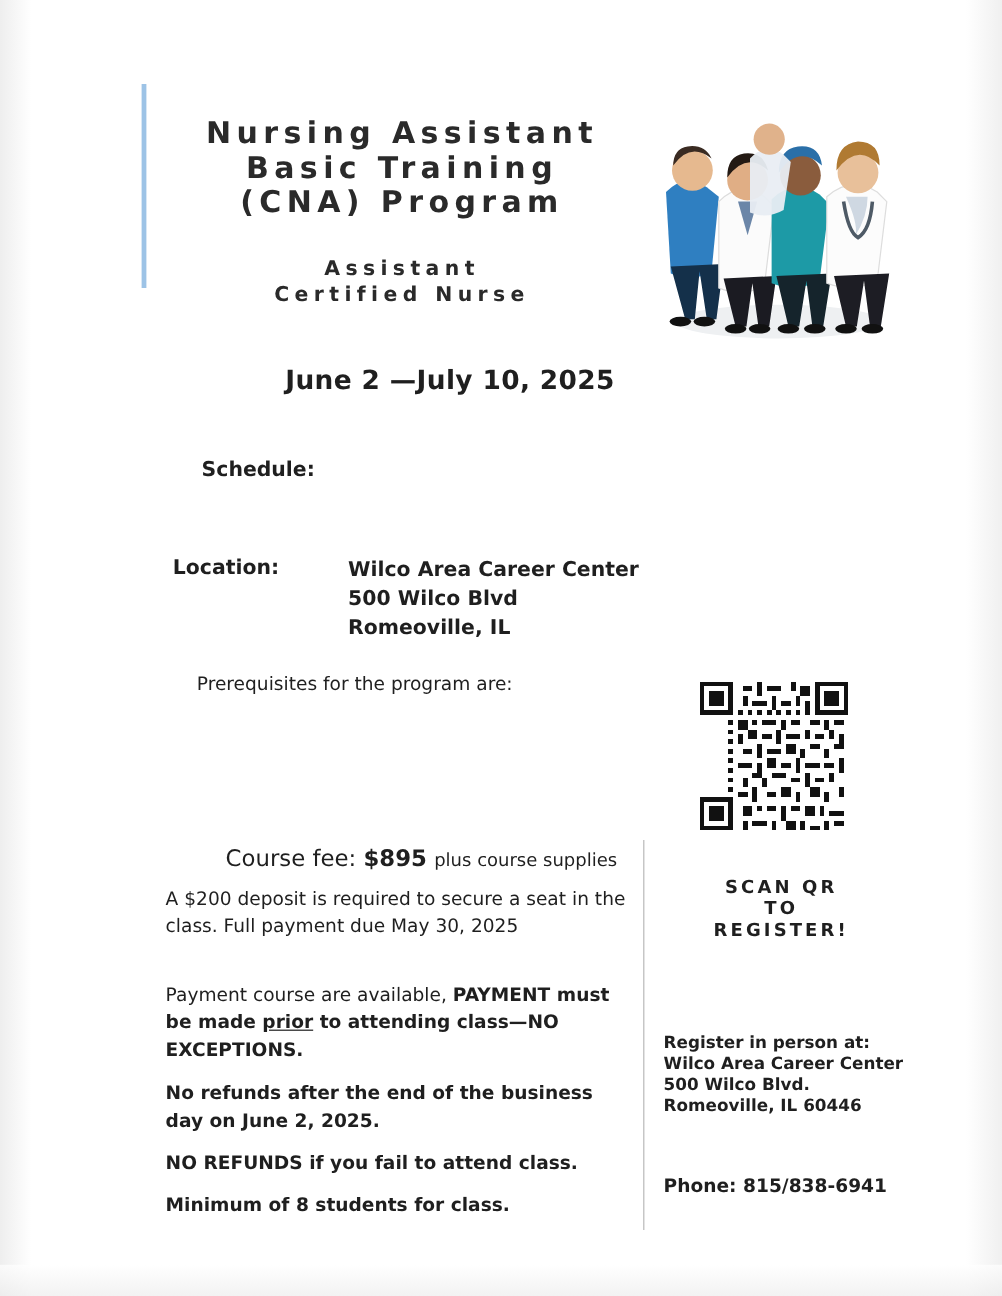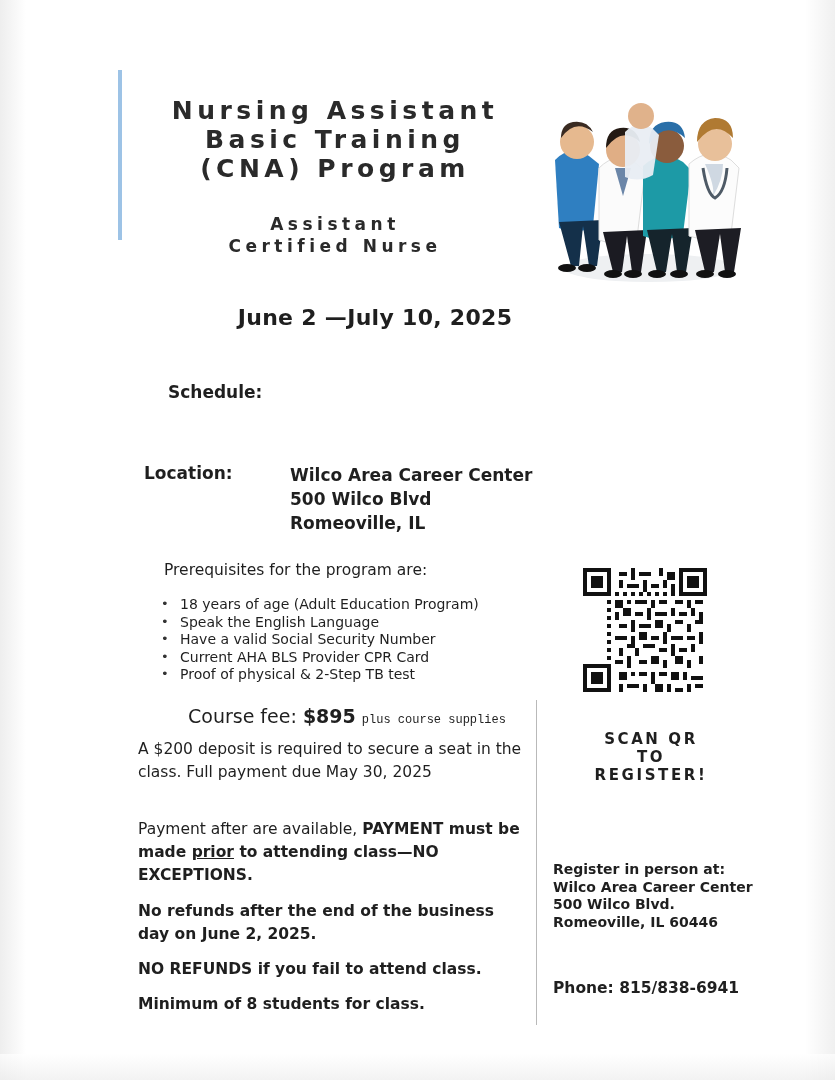--- a/index.html
+++ b/index.html
@@ -168,21 +168,21 @@
     background: #b9b9b9;
   }
 
   .course-fee {
     position: absolute;
     left: 188px; top: 705px;
     font-size: 19px;
     color: #1f1f1f;
   }
   .course-fee .amount { font-weight: bold; font-size: 19px; }
-  .course-fee .supplies { font-size: 12px; font-family: Liberation Mono, monospace; }
+  .course-fee .supplies { font-size: 15px; }
 
   .para {
     position: absolute;
     left: 138px;
     width: 390px;
     font-size: 15.5px;
     line-height: 23px;
     color: #1f1f1f;
   }
   .p-deposit { top: 738px; }
@@ -311,40 +311,33 @@
   <div class="label schedule-label">Schedule:</div>
 
   <div class="label location-label">Location:</div>
   <div class="location-value">
     <div>Wilco Area Career Center</div>
     <div>500 Wilco Blvd</div>
     <div>Romeoville, IL</div>
   </div>
 
   <div class="prereq-heading">Prerequisites for the program are:</div>
-  <ul class="prereq-list">
-    <li>18 years of age (Adult Education Program)</li>
-    <li>Speak the English Language</li>
-    <li>Have a valid Social Security Number</li>
-    <li>Current AHA BLS Provider CPR Card</li>
-    <li>Proof of physical &amp; 2-Step TB test</li>
-  </ul>
 
   <div class="divider"></div>
 
   <div class="course-fee">
     <span>Course fee:</span>
     <span class="amount">$895</span>
     <span class="supplies">plus course supplies</span>
   </div>
 
   <div class="para p-deposit">A $200 deposit is required to secure a seat in the class.  Full payment due May 30, 2025</div>
 
   <div class="para p-plans">
-    <span class="reg">Payment after are available, </span><span>PAYMENT must be made </span><u>prior</u><span> to attending class—NO EXCEPTIONS.</span>
+    <span class="reg">Payment course are available, </span><span>PAYMENT must be made </span><u>prior</u><span> to attending class—NO EXCEPTIONS.</span>
   </div>
 
   <div class="para p-norefund-date">No refunds after the end of the business day on June 2, 2025.</div>
   <div class="para p-norefund">NO REFUNDS if you fail to attend class.</div>
   <div class="para p-minimum">Minimum of 8 students for class.</div>
 
   <div class="qr-box">
     <svg width="124" height="128" viewBox="0 0 31 32" shape-rendering="crispEdges" xmlns="http://www.w3.org/2000/svg" aria-hidden="true">
       <rect width="31" height="32" fill="#ffffff"></rect>
       <g fill="#111111">

